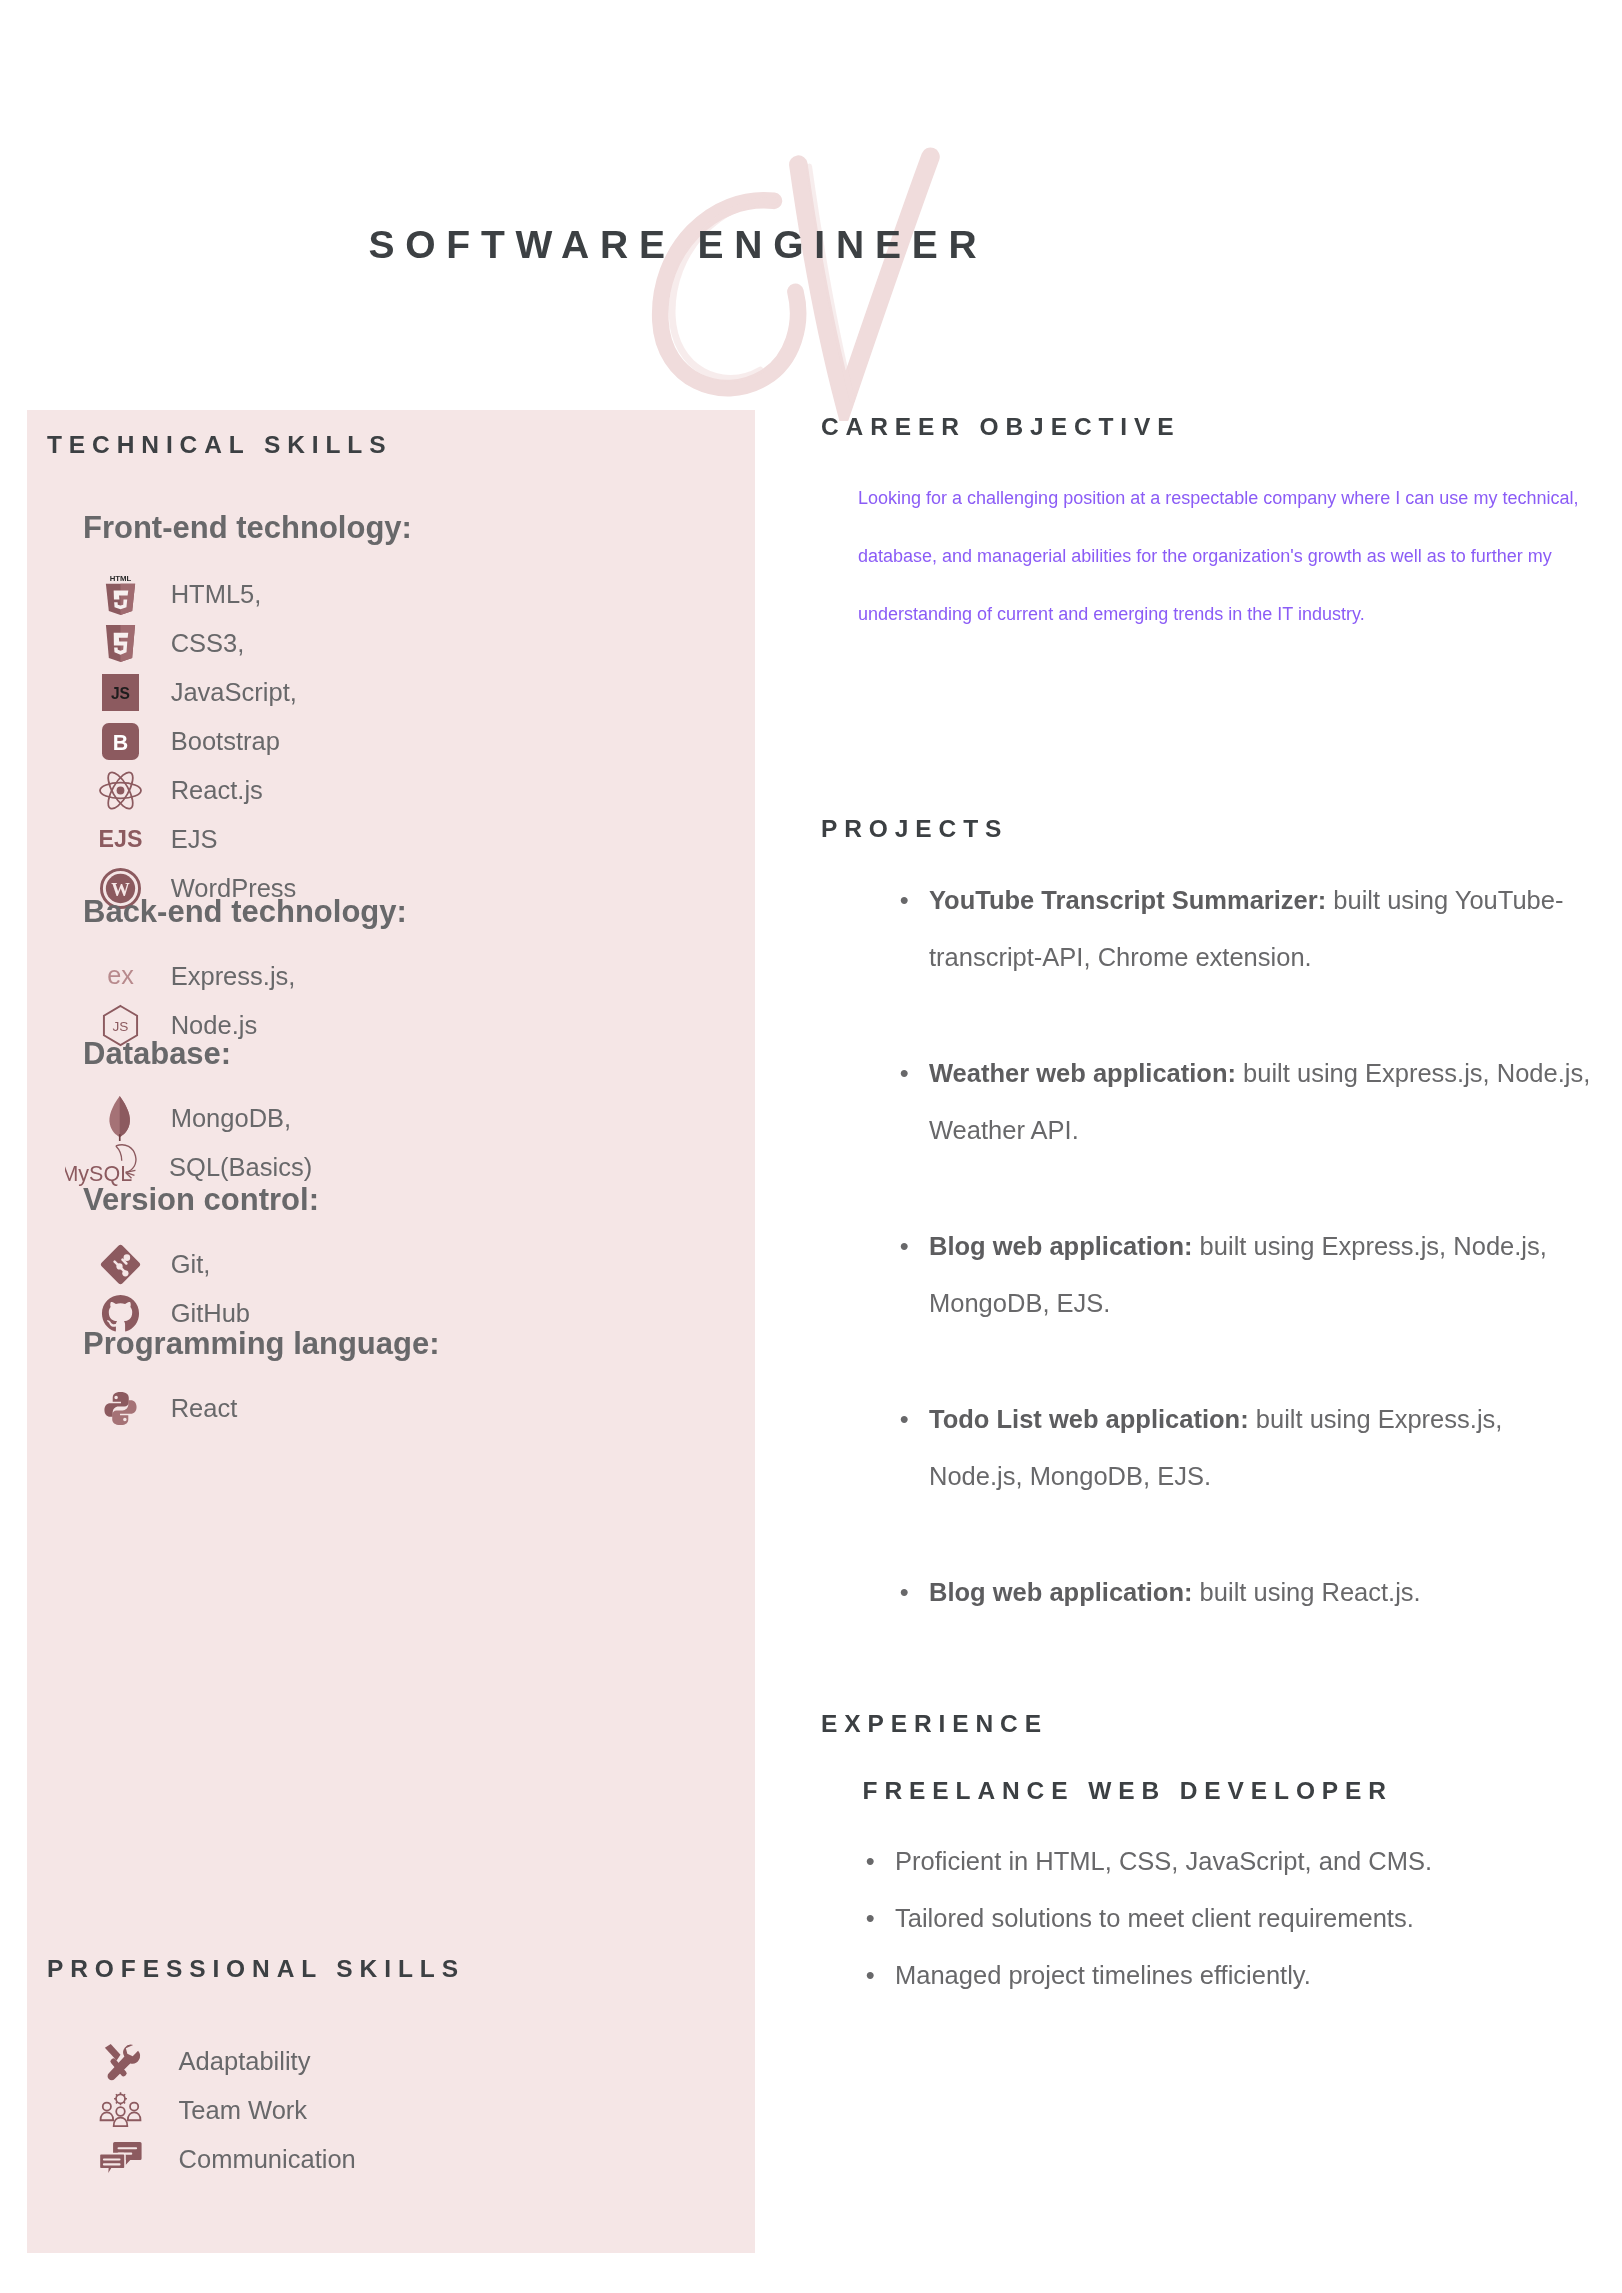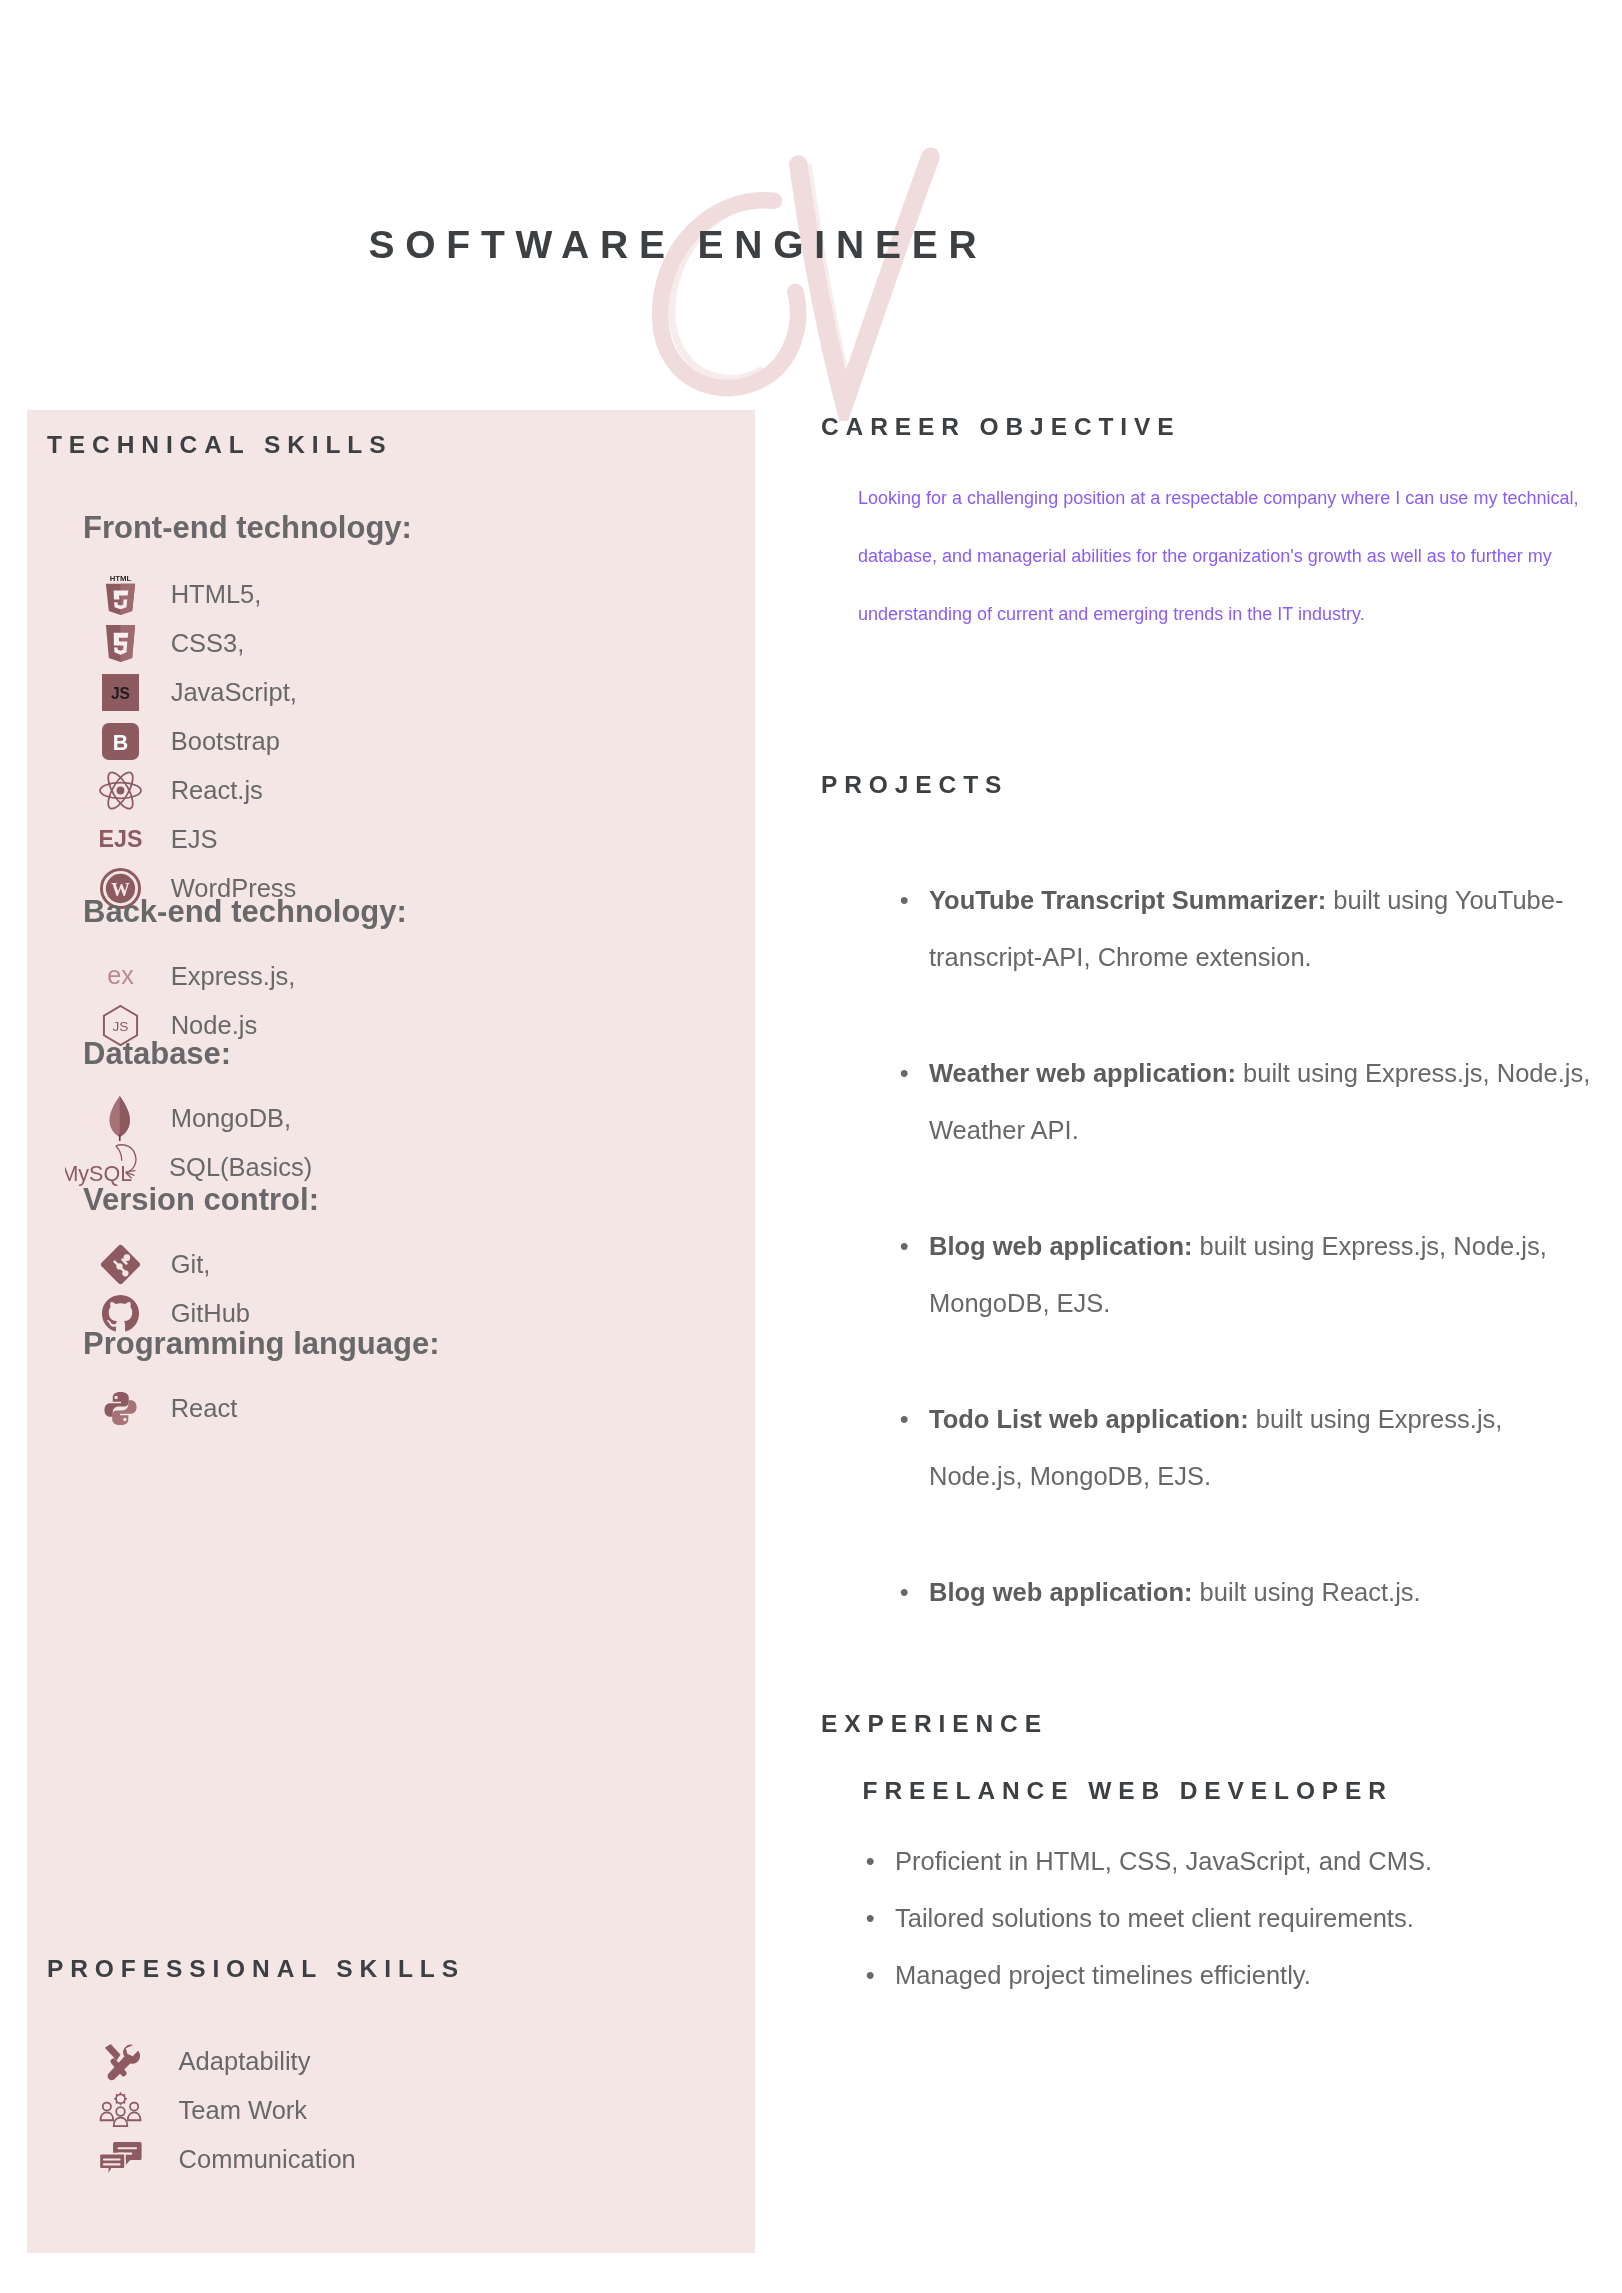--- a/index.html
+++ b/index.html
@@ -411,21 +411,21 @@
   </span>
   <span class="skill-name">Communication</span>
 </div>
 
 <div id="main">
 
   <div class="main-heading" style="left:0px; top:413px;">CAREER OBJECTIVE</div>
 
   <div id="objective-text">Looking for a challenging position at a respectable company where I can use my technical, database, and managerial abilities for the organization's growth as well as to further my understanding of current and emerging trends in the IT industry.</div>
 
-  <div class="main-heading" style="left:0px; top:771px;">PROJECTS</div>
+  <div class="main-heading" style="left:0px; top:815px;">PROJECTS</div>
 
   <ul class="bullet-list" id="projects-list">
     <li class="bullet-item">
       <b>YouTube Transcript Summarizer:</b><span> built using YouTube-transcript-API, Chrome extension.</span>
     </li>
     <li class="bullet-item">
       <b>Weather web application:</b><span> built using Express.js, Node.js, Weather API.</span>
     </li>
     <li class="bullet-item">
       <b>Blog web application:</b><span> built using Express.js, Node.js, MongoDB, EJS.</span>

